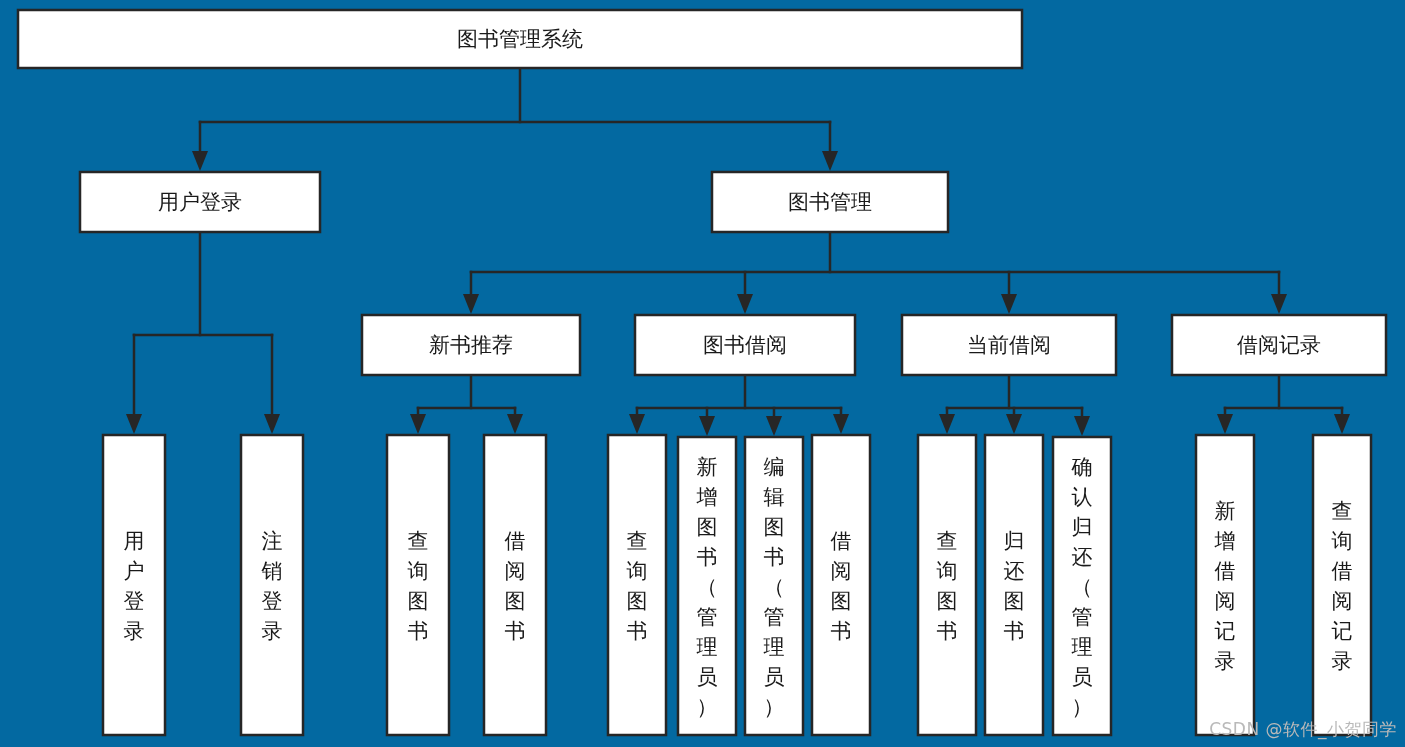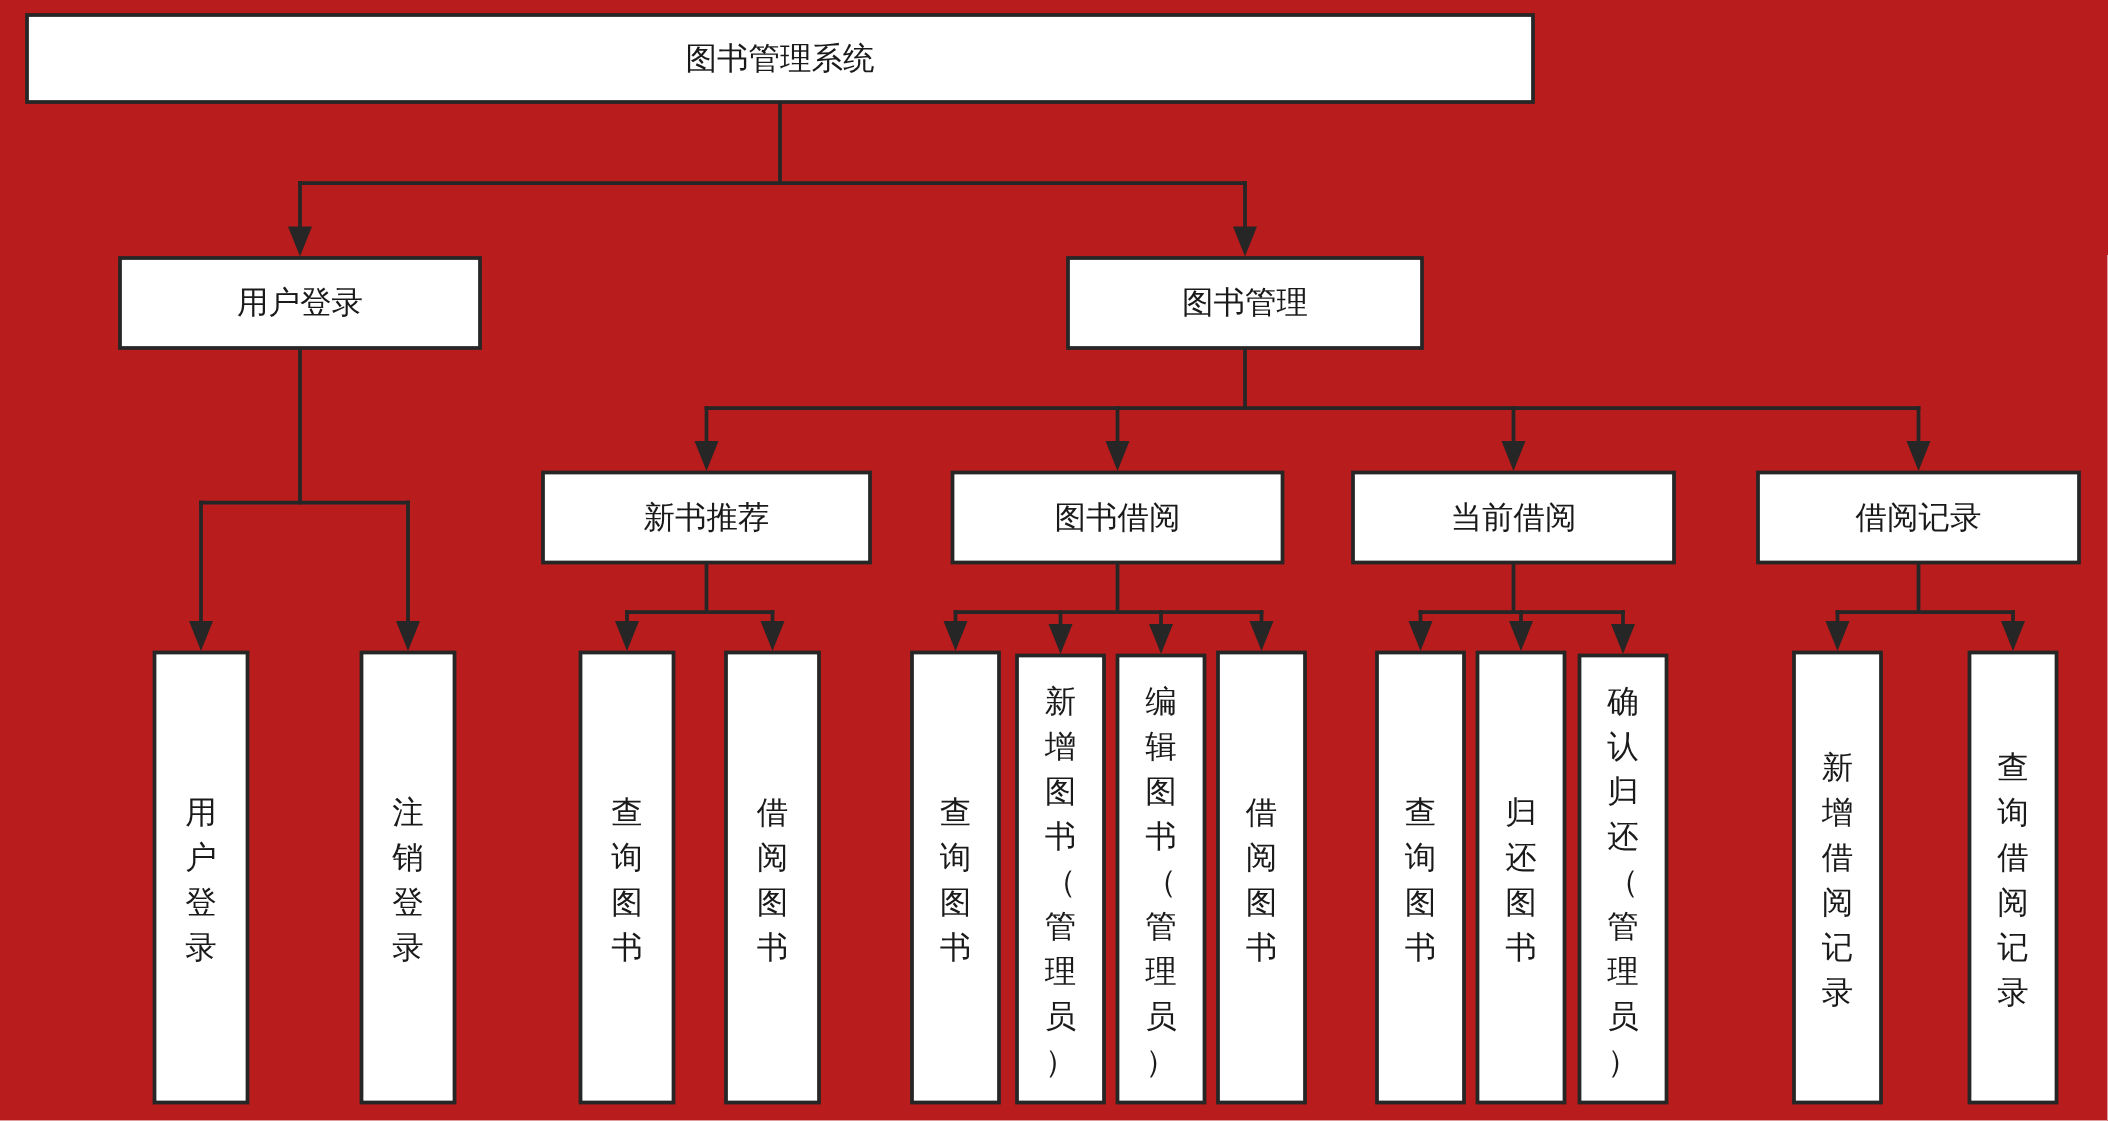--- a/index.html
+++ b/index.html
@@ -8,21 +8,21 @@
     padding: 0;
     background: #ffffff;
   }
   body {
     font-family: "DejaVu Sans", "Liberation Sans", sans-serif;
   }
   #diagram-root {
     position: relative;
     width: 1405px;
     height: 747px;
-    background: #b91c1c;
+    background: #0369a1;
     overflow: hidden;
   }
   svg.diagram {
     display: block;
     width: 1405px;
     height: 747px;
   }
   .node-box {
     fill: #ffffff;
     stroke: #262626;
@@ -198,13 +198,14 @@
         <g>
           <rect class="node-box" x="1196" y="435" width="58" height="300"></rect>
           <text class="node-label-vertical" x="1225" y="518.4"><tspan x="1225" dy="0">新</tspan><tspan x="1225" dy="30">增</tspan><tspan x="1225" dy="30">借</tspan><tspan x="1225" dy="30">阅</tspan><tspan x="1225" dy="30">记</tspan><tspan x="1225" dy="30">录</tspan></text>
         </g>
         <g>
           <rect class="node-box" x="1313" y="435" width="58" height="300"></rect>
           <text class="node-label-vertical" x="1342" y="518.4"><tspan x="1342" dy="0">查</tspan><tspan x="1342" dy="30">询</tspan><tspan x="1342" dy="30">借</tspan><tspan x="1342" dy="30">阅</tspan><tspan x="1342" dy="30">记</tspan><tspan x="1342" dy="30">录</tspan></text>
         </g>
       </g>
   </svg>
+  <div class="watermark">CSDN @软件_小贺同学</div>
 </div>
 
 </body></html>

